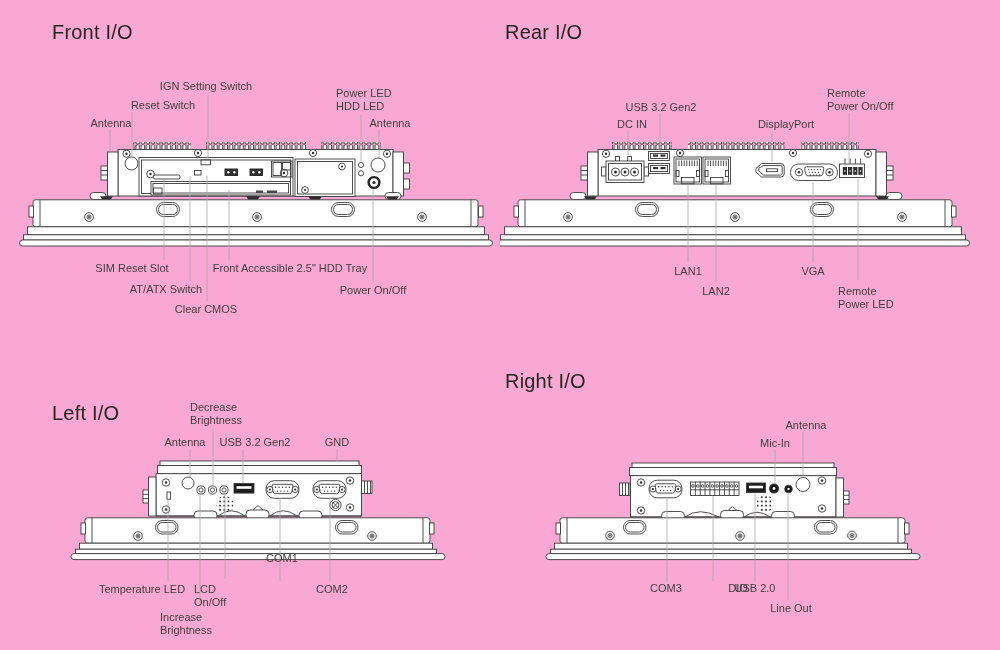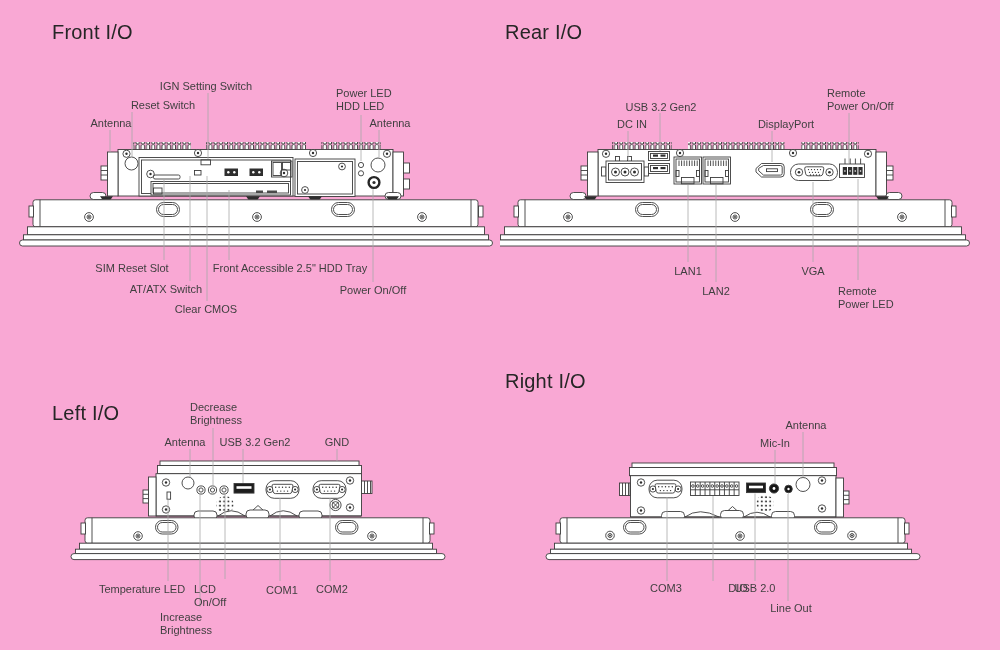--- a/index.html
+++ b/index.html
@@ -532,21 +532,21 @@
     <div class="lbl ctr" style="left:337px;top:435.5px;">GND</div>
     <div class="lbl ctr" style="left:142px;top:582.5px;">Temperature LED</div>
     <div class="lbl" style="left:194px;top:582.5px;">
       <div>LCD</div>
       <div>On/Off</div>
     </div>
     <div class="lbl" style="left:160px;top:610.5px;">
       <div>Increase</div>
       <div>Brightness</div>
     </div>
-    <div class="lbl ctr" style="left:282px;top:584px;">COM1</div>
+    <div class="lbl ctr" style="left:282px;top:552px;">COM1</div>
     <div class="lbl ctr" style="left:332px;top:582.5px;text-align:center;">COM2</div>
   </div>
 
   <div class="view">
     <div class="ttl" style="left:505px;top:370px;">Right I/O</div>
 
     <svg class="quad" style="left:500px;top:330px;" width="500" height="320" viewBox="500 330 500 320">
       <defs>
         <pattern id="dotsR" width="4.2" height="4.2" patternUnits="userSpaceOnUse">
           <circle cx="1.6" cy="1.6" r="1" fill="#3c3c3c"></circle>

